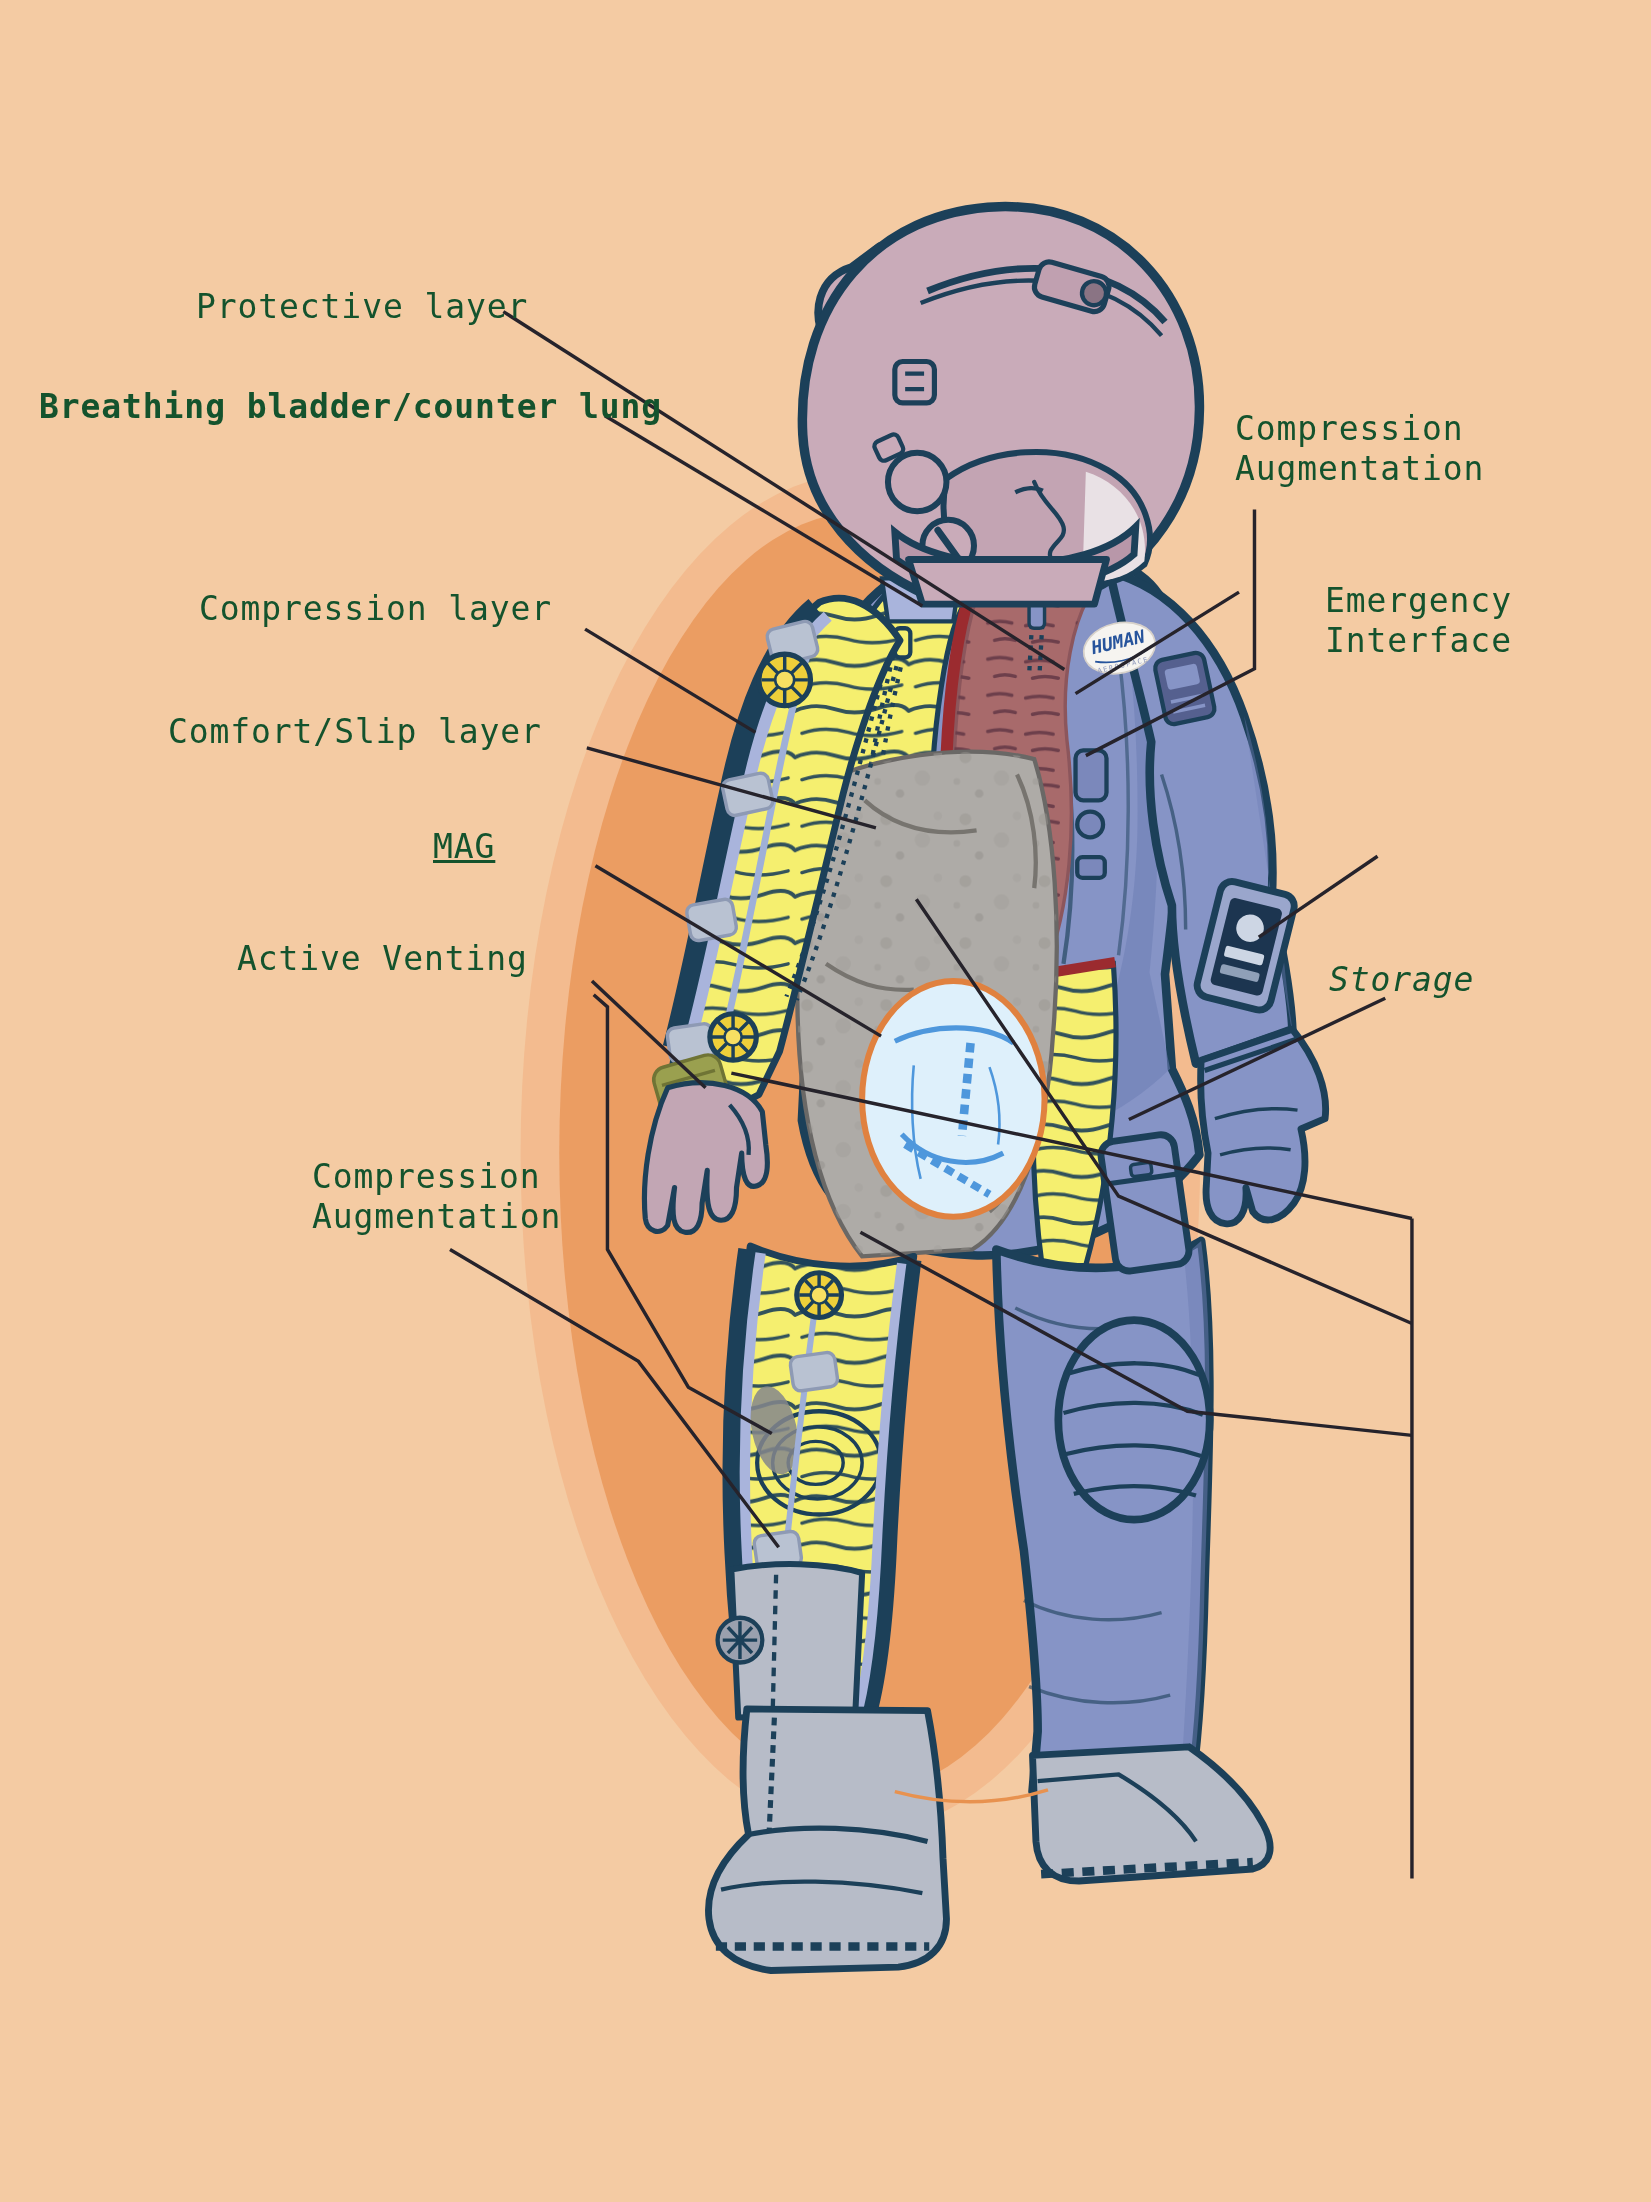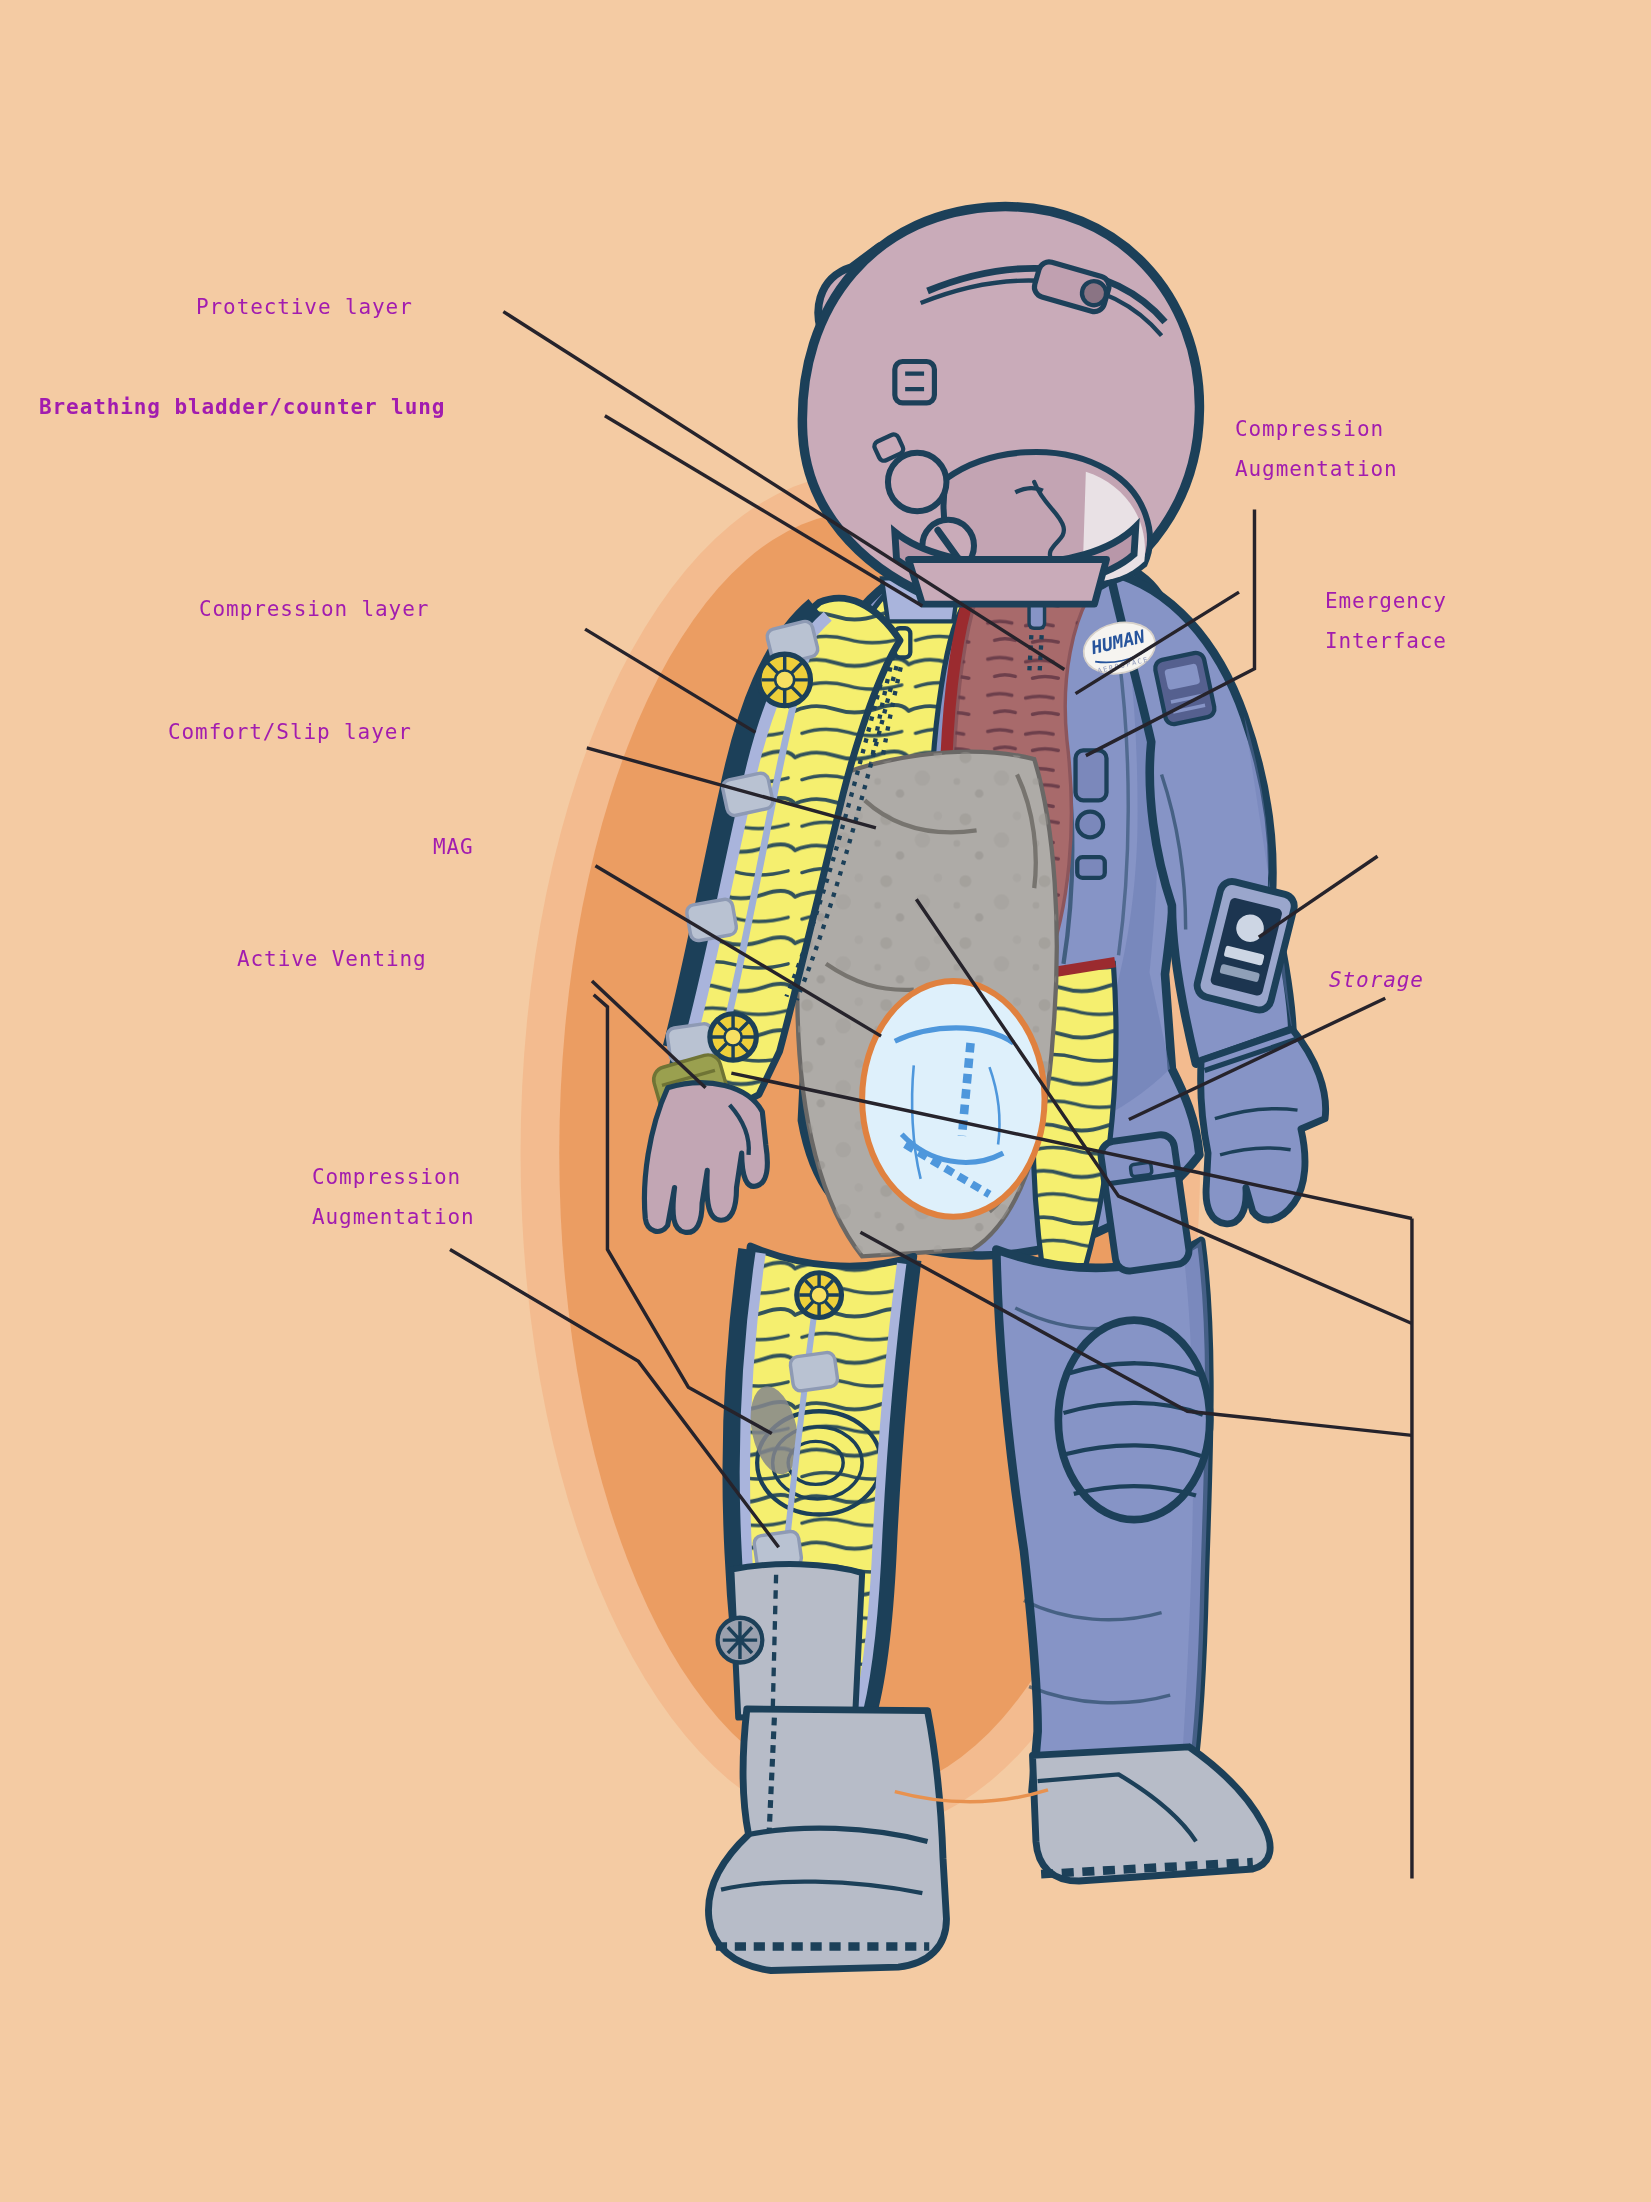--- a/index.html
+++ b/index.html
@@ -1,26 +1,26 @@
 <!DOCTYPE html>
 <html style="font-size:13.8px"><head>
 <meta charset="utf-8">
 <style>
   html,body{margin:0;padding:0;background:#f4cba3;}
   #stage{position:relative;width:1652px;height:2203px;overflow:hidden;
          font-family:"DejaVu Sans Mono",monospace;background:#f4cba3;}
   #art{position:absolute;left:0;top:0;width:1652px;height:2203px;}
-  .label{position:absolute;font-size:21px;line-height:40px;color:#a21caf;
+  .label{position:absolute;font-size:33px;line-height:40px;color:#14532d;
          white-space:pre-line;letter-spacing:0.9px;font-weight:500;}
   
   .l-protective{left:196px;top:287px;}
   .l-breathing{left:39px;top:387px;font-weight:bold;}
   .l-compression{left:188px;top:589px;margin-left:11px;}
   .l-comfort{left:168px;top:712px;}
-  .l-mag{left:433px;top:827px;}
+  .l-mag{left:433px;top:827px;text-decoration:underline;}
   .l-venting{left:237px;top:939px;}
   .l-compaugL{left:312px;top:1157px;}
   .l-compaugR{left:1235px;top:409px;}
   .l-emergency{left:1325px;top:581px;}
   .l-infoscreen{left:1328px;top:771px;}
   .l-storage{left:1329px;top:960px;font-style:italic;}
   .l-atc{left:1334px;top:1886px;}
 </style>
 </head>
 <body>

